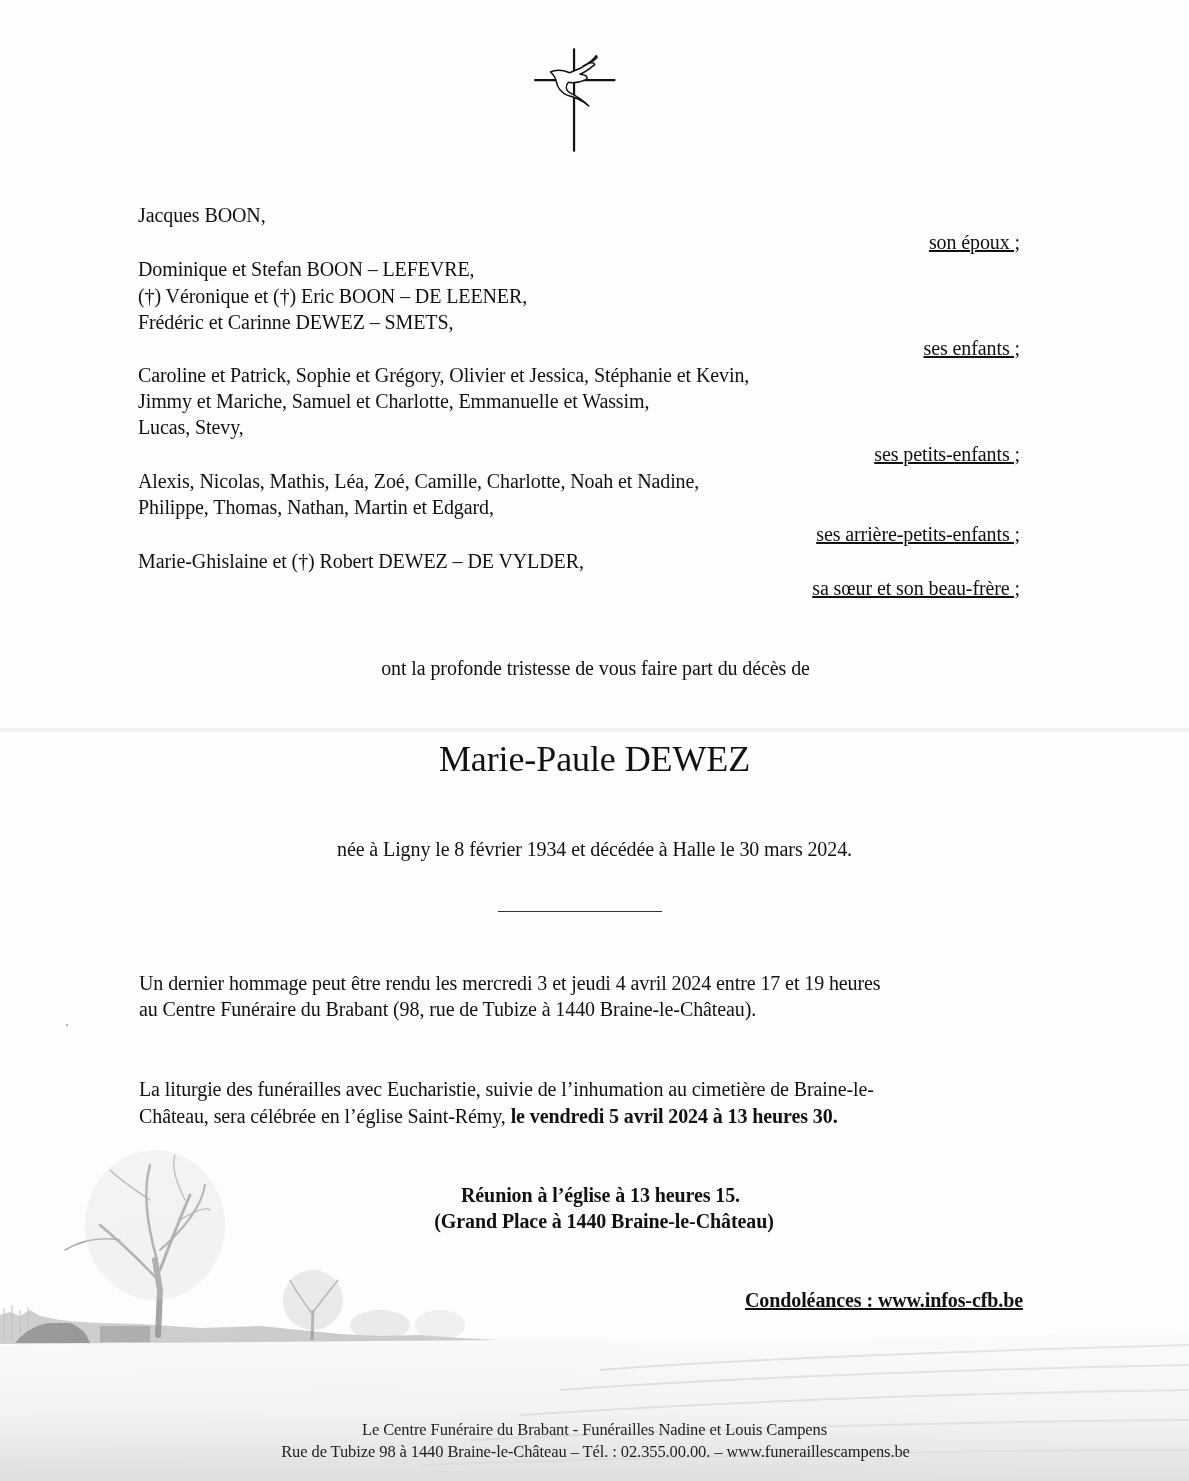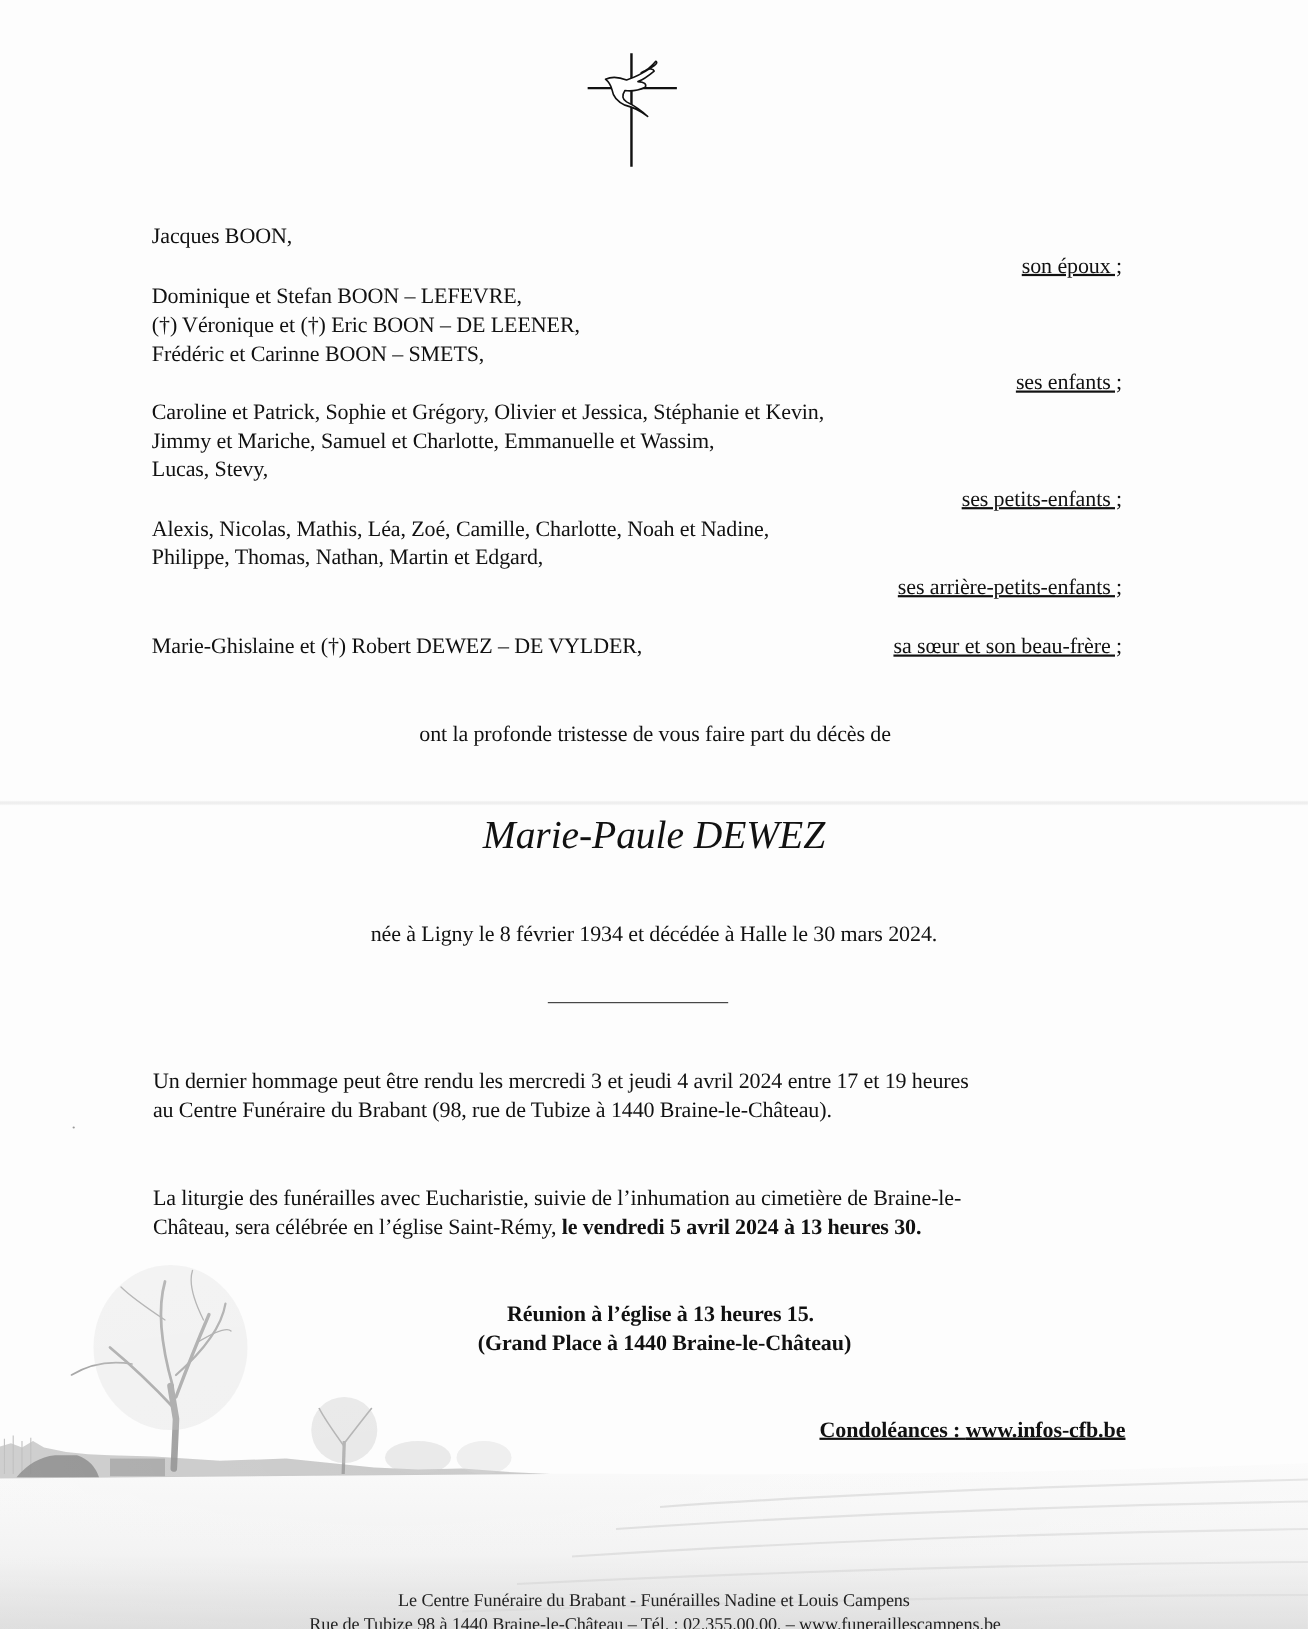--- a/index.html
+++ b/index.html
@@ -13,26 +13,26 @@
     .fold {
       position: absolute; left: 0; right: 0; top: 728px; height: 4px;
       background: linear-gradient(#f4f4f4, #e8e8e8, #f7f7f7);
       opacity: .8;
     }
     .symbol { position: absolute; left: 518px; top: 28px; width: 118px; height: 144px; }
     .line { position: absolute; font-size: 20px; line-height: 26px; white-space: nowrap; letter-spacing: -0.1px; }
     .left { left: 138px; }
     .right { right: 169px; text-align: right; text-decoration: underline; }
     .center { left: 0; right: 0; text-align: center; }
-    .deceased-name { font-size: 36px; line-height: 42px; font-style: italic; }
+    .deceased-name { font-size: 36px; line-height: 42px; }
     .bold { font-weight: bold; }
     .divider { position: absolute; left: 498px; top: 911px; width: 164px; height: 1px; background: #333; }
     .link { text-decoration: underline; }
     .landscape { position: absolute; left: 0; top: 1140px; width: 1189px; height: 341px; }
-    .footer { font-size: 16.5px; line-height: 22px; color: #222; margin-top: 25px; }
+    .footer { font-size: 16.5px; line-height: 22px; color: #222; }
     .dot { position: absolute; left: 66px; top: 1024px; width: 2px; height: 2px; background: #999; border-radius: 50%; }
   </style>
 </head>
 <body>
 
 <div class="page">
 
   <svg class="landscape" viewBox="0 0 1189 341" preserveAspectRatio="none">
     <defs>
       <linearGradient id="field" x1="0" y1="0" x2="0" y2="1">
@@ -96,33 +96,33 @@
     <line x1="76" y1="10" x2="76" y2="150" stroke="#111" stroke-width="3"></line>
     <line x1="22" y1="53" x2="132" y2="53" stroke="#111" stroke-width="3"></line>
     <path d="M44 42 Q55 37 70 43 Q85 38 100 28 Q110 22 106 20 Q98 30 88 34 Q102 26 104 32 Q92 42 84 45 Q96 46 93 52 Q80 58 68 56 Q62 65 70 70 Q86 78 96 88 Q84 78 68 74 Q54 68 52 55 Q50 47 44 42 Z" fill="#fff" stroke="#111" stroke-width="2" stroke-linejoin="round"></path>
   </svg>
 
   <div class="line left" style="top:202px">Jacques BOON,</div>
   <div class="line right" style="top:229px">son époux ;</div>
 
   <div class="line left" style="top:256px">Dominique et Stefan BOON – LEFEVRE,</div>
   <div class="line left" style="top:283px">(†) Véronique et (†) Eric BOON – DE LEENER,</div>
-  <div class="line left" style="top:309px">Frédéric et Carinne BOON – SMETS,</div>
+  <div class="line left" style="top:309px">Frédéric et Carinne DEWEZ – SMETS,</div>
   <div class="line right" style="top:335px">ses enfants ;</div>
 
   <div class="line left" style="top:362px">Caroline et Patrick, Sophie et Grégory, Olivier et Jessica, Stéphanie et Kevin,</div>
   <div class="line left" style="top:388px">Jimmy et Mariche, Samuel et Charlotte, Emmanuelle et Wassim,</div>
   <div class="line left" style="top:414px">Lucas, Stevy,</div>
   <div class="line right" style="top:441px">ses petits-enfants ;</div>
 
   <div class="line left" style="top:468px">Alexis, Nicolas, Mathis, Léa, Zoé, Camille, Charlotte, Noah et Nadine,</div>
   <div class="line left" style="top:494px">Philippe, Thomas, Nathan, Martin et Edgard,</div>
   <div class="line right" style="top:521px">ses arrière-petits-enfants ;</div>
 
-  <div class="line left" style="top:575px">Marie-Ghislaine et (†) Robert DEWEZ – DE VYLDER,</div>
+  <div class="line left" style="top:548px">Marie-Ghislaine et (†) Robert DEWEZ – DE VYLDER,</div>
   <div class="line right" style="top:575px">sa sœur et son beau-frère ;</div>
 
   <div class="line center" style="top:655px;padding-left:2px">ont la profonde tristesse de vous faire part du décès de</div>
 
   <div class="line center deceased-name" style="top:738px">Marie-Paule DEWEZ</div>
 
   <div class="line center" style="top:836px">née à Ligny le 8 février 1934 et décédée à Halle le 30 mars 2024.</div>
 
   <div class="divider"></div>
 

